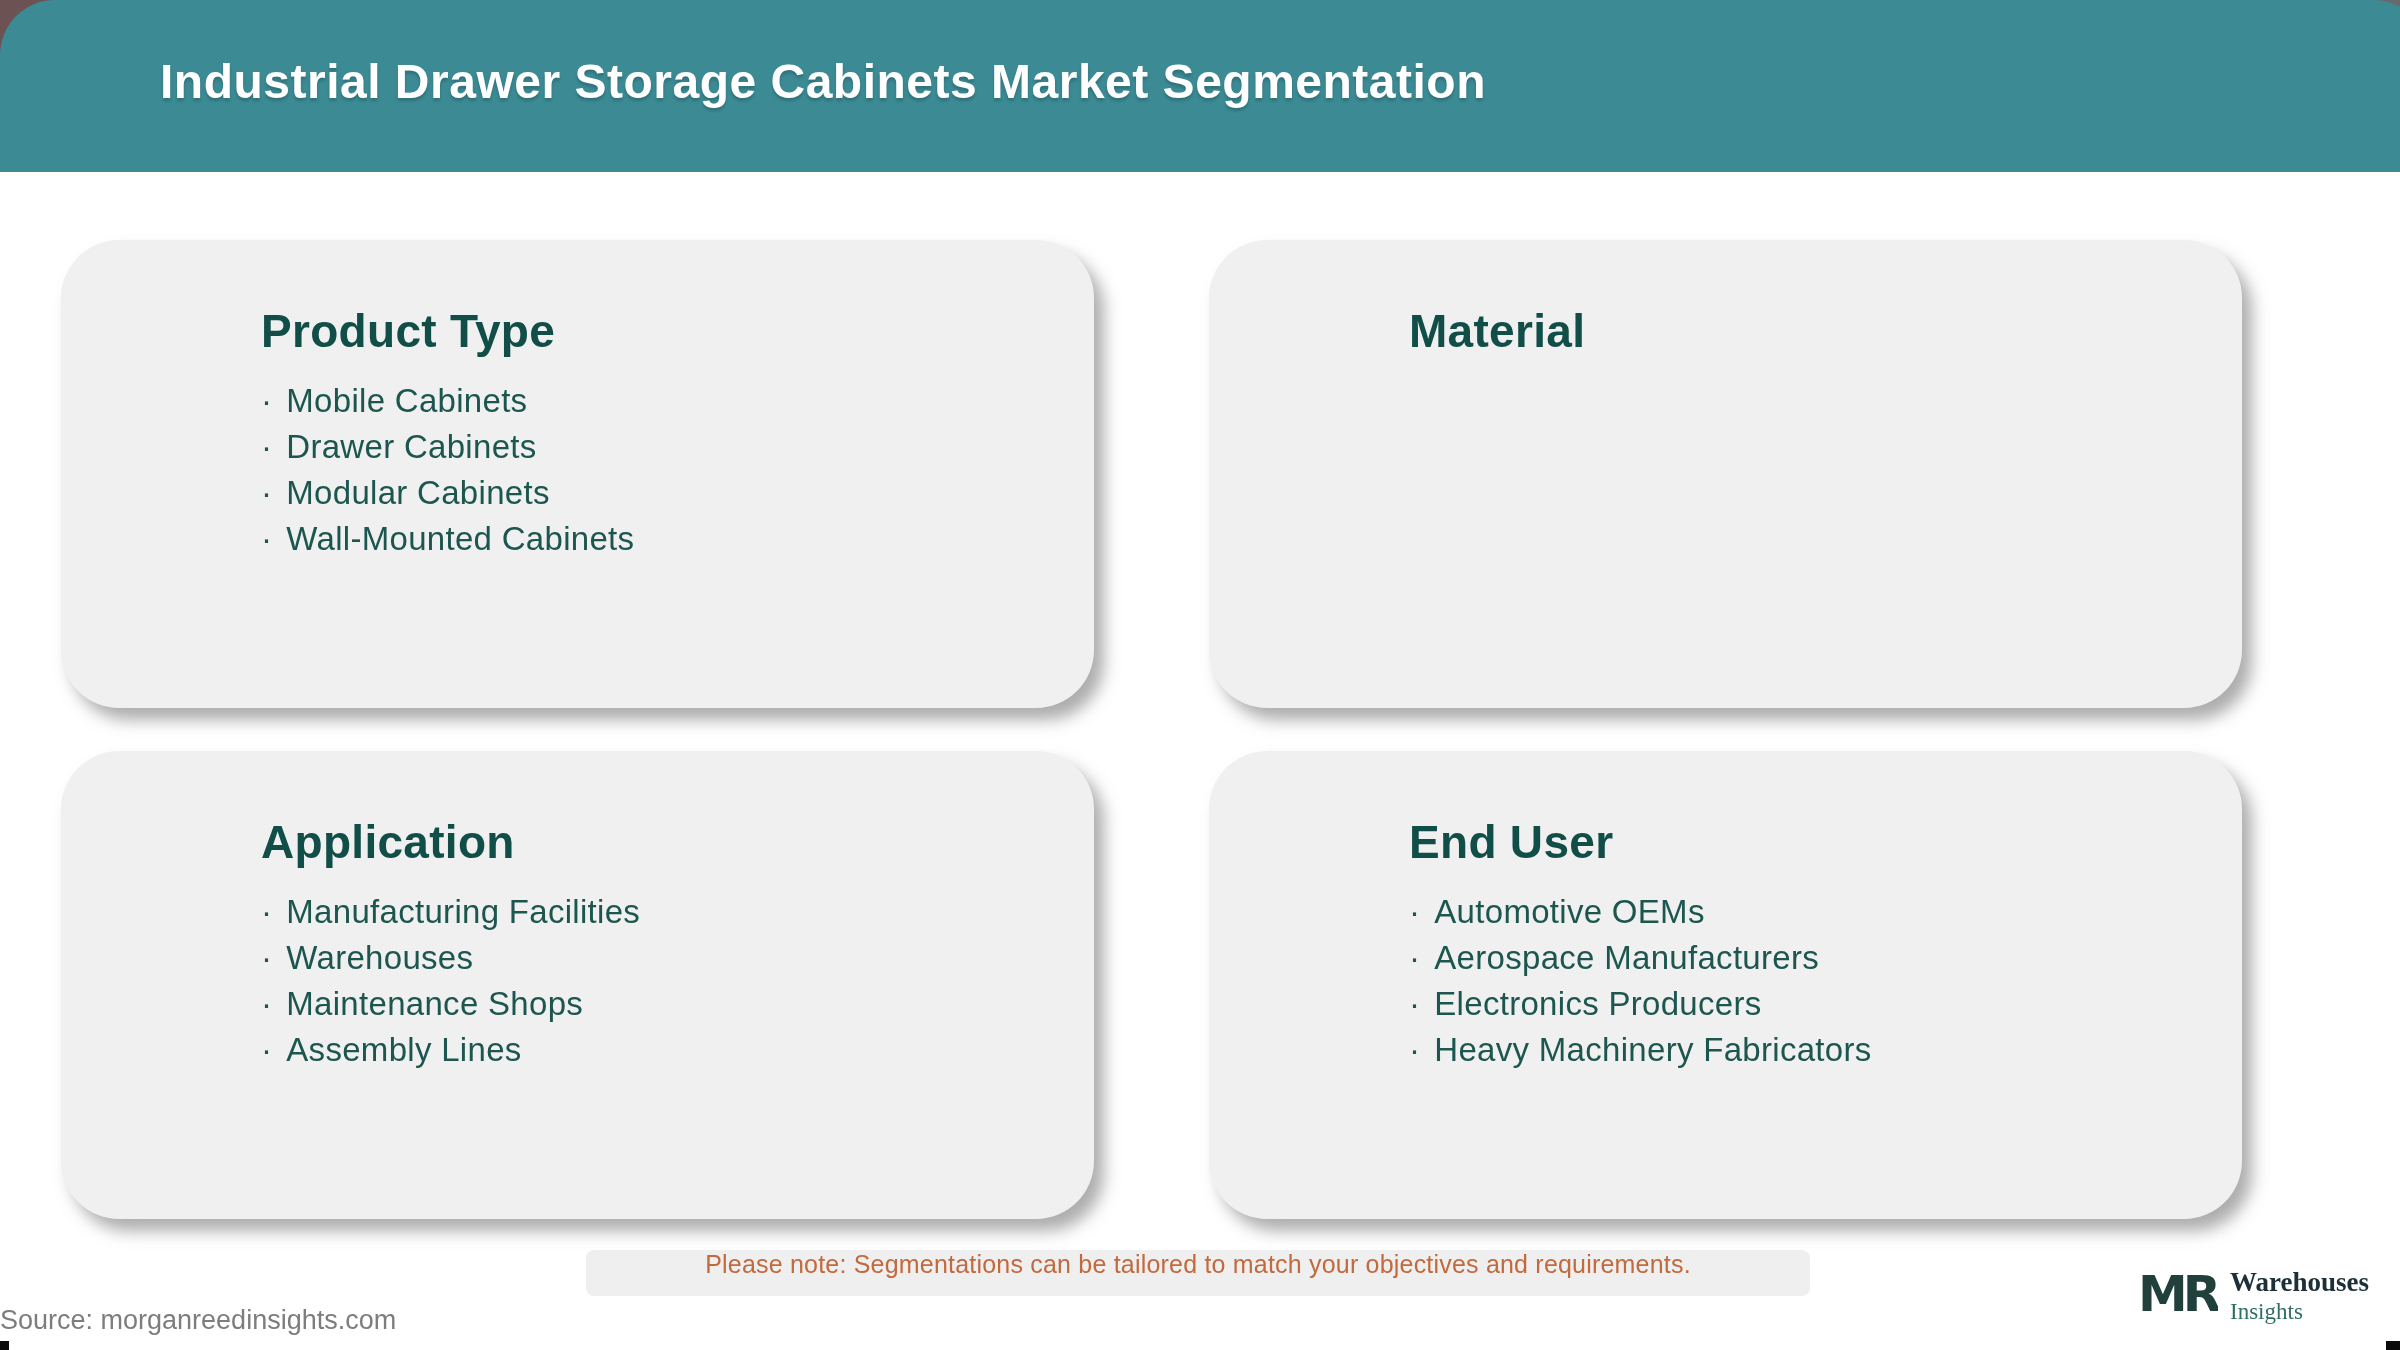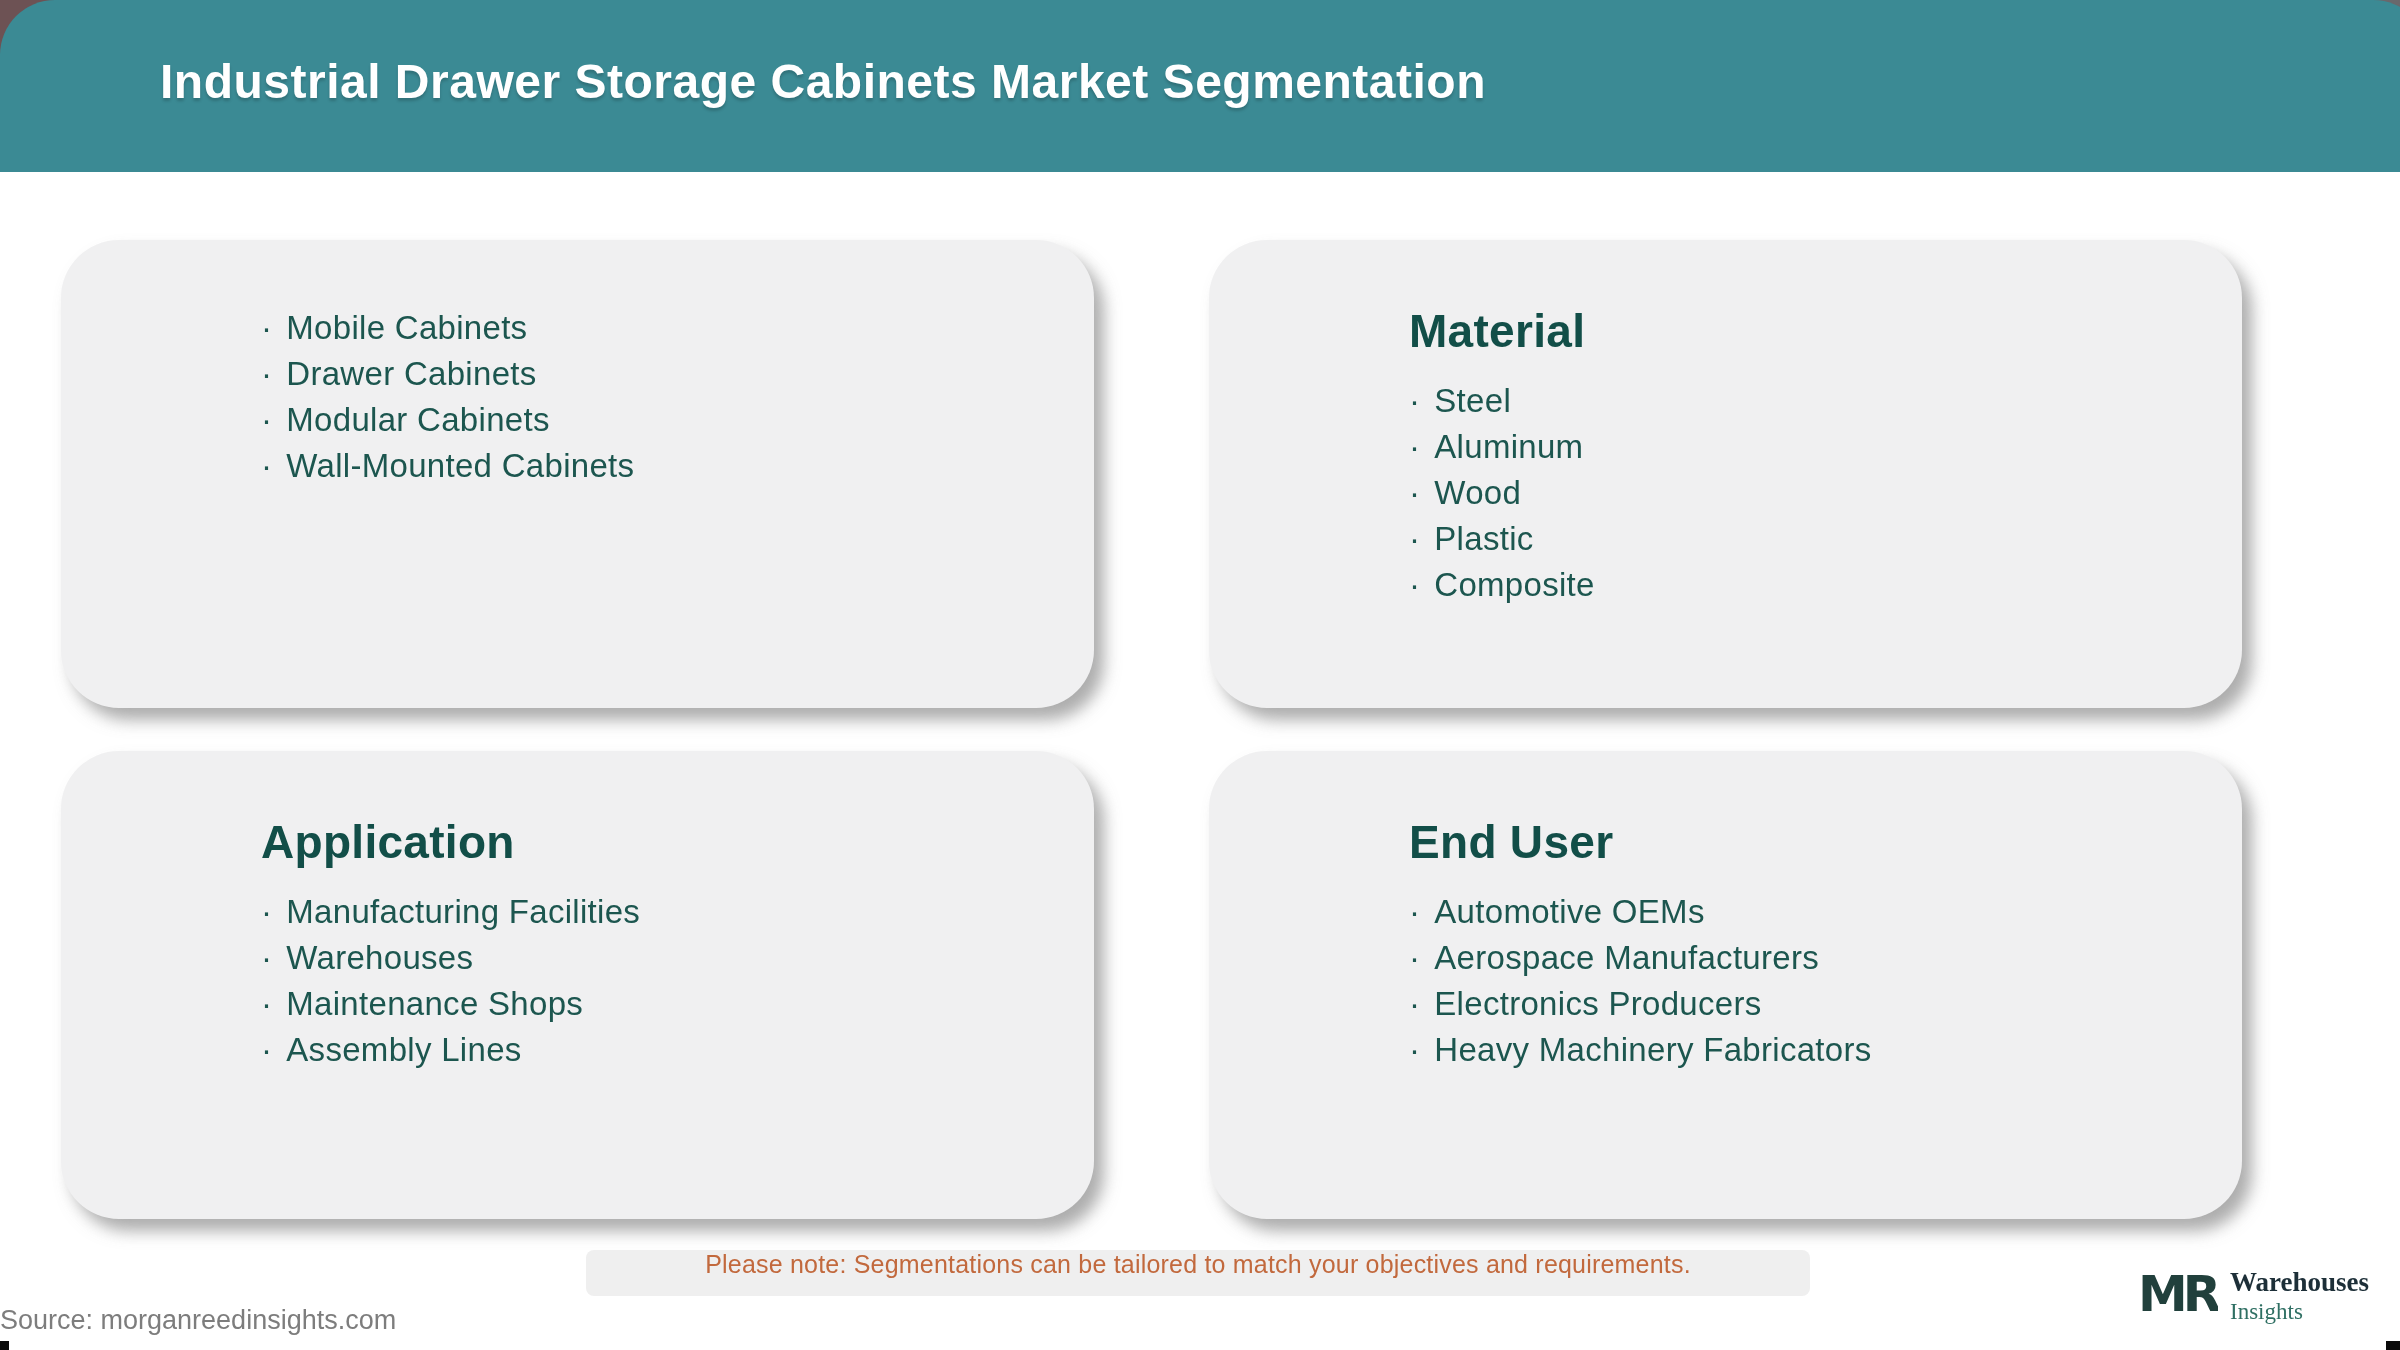--- a/index.html
+++ b/index.html
@@ -155,37 +155,31 @@
 <div class="corner-bg left"></div>
 <div class="corner-bg right"></div>
 
 <div class="header">
   <h1>Industrial Drawer Storage Cabinets Market Segmentation</h1>
 </div>
 
 <div class="cards">
 
   <div class="card">
+    <h2>Product Type</h2>
     <ul>
       <li>Mobile Cabinets</li>
       <li>Drawer Cabinets</li>
       <li>Modular Cabinets</li>
       <li>Wall-Mounted Cabinets</li>
     </ul>
   </div>
 
   <div class="card">
     <h2>Material</h2>
-    <ul>
-      <li>Steel</li>
-      <li>Aluminum</li>
-      <li>Wood</li>
-      <li>Plastic</li>
-      <li>Composite</li>
-    </ul>
   </div>
 
   <div class="card">
     <h2>Application</h2>
     <ul>
       <li>Manufacturing Facilities</li>
       <li>Warehouses</li>
       <li>Maintenance Shops</li>
       <li>Assembly Lines</li>
     </ul>

